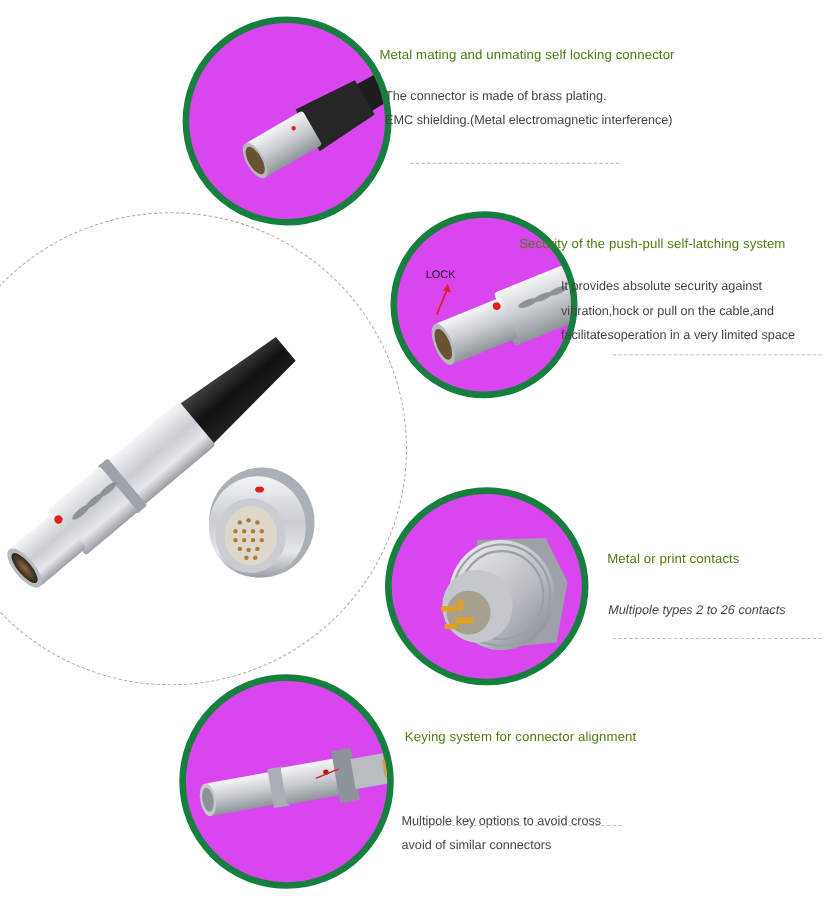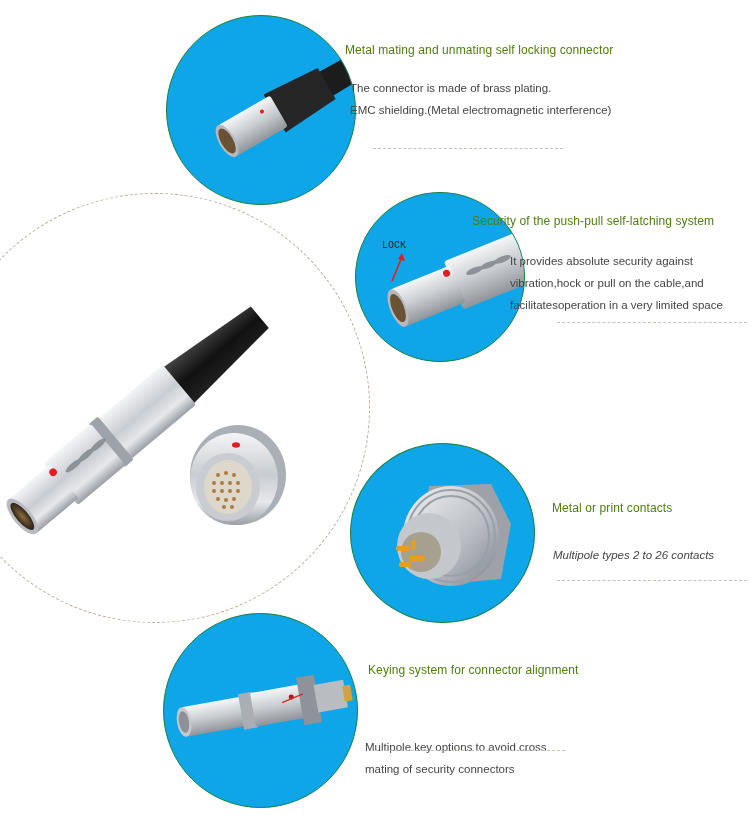--- a/index.html
+++ b/index.html
@@ -1,18 +1,18 @@
 <!DOCTYPE html>
 <html><head>
   <meta charset="utf-8">
   <style>
     html, body { margin: 0; padding: 0; background: #ffffff; }
     body { width: 750px; height: 820px; position: relative; overflow: hidden; font-family: "Liberation Sans", "DejaVu Sans", sans-serif; }
     .abs { position: absolute; }
-    .circle { position: absolute; border-radius: 50%; border: 1px solid #15803d; box-sizing: border-box; overflow: hidden; background: #0ea5e9; font-family: Liberation Mono, monospace; }
+    .circle { position: absolute; border-radius: 50%; border: 6px solid #15803d; box-sizing: border-box; overflow: hidden; background: #d946ef; }
     .big-circle { position: absolute; border-radius: 50%; border: 1.5px dashed #b8a896; box-sizing: border-box; }
     .title { position: absolute; font-size: 12px; color: #4d7c0f; white-space: nowrap; letter-spacing: 0.1px; }
     .desc { position: absolute; font-size: 11.5px; color: #444; line-height: 22px; white-space: nowrap; }
     .desc-center { text-align: left; }
     .dash { position: absolute; height: 0; border-top: 1.5px dashed #c7c0b6; }
     svg { display: block; }
   </style>
 </head>
 <body>
 
@@ -199,15 +199,15 @@
 
 <div class="title" style="left:552px; top:501px;">Metal or print contacts</div>
 <div class="desc" style="left:553px; top:544px;font-style:italic;">
   <div>Multipole types 2 to 26 contacts</div>
 </div>
 <div class="dash" style="left:557px; top:580px; width:190px;"></div>
 
 <div class="title" style="left:368px; top:663px;text-align:center;">Keying system for connector alignment</div>
 <div class="desc desc-center" style="left:365px; top:736px; width:240px;">
   <div>Multipole key options to avoid cross</div>
-  <div>mating of security connectors</div>
+  <div>avoid of similar connectors</div>
 </div>
 <div class="dash" style="left:375px; top:750px; width:190px;"></div>
 
 </body></html>

